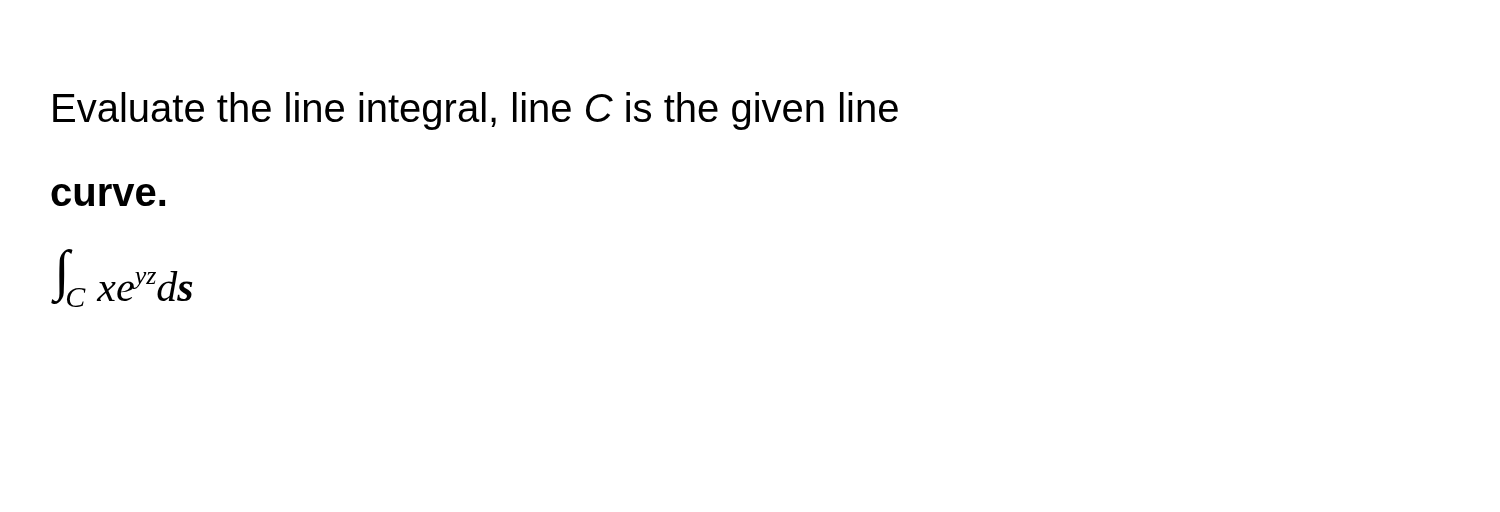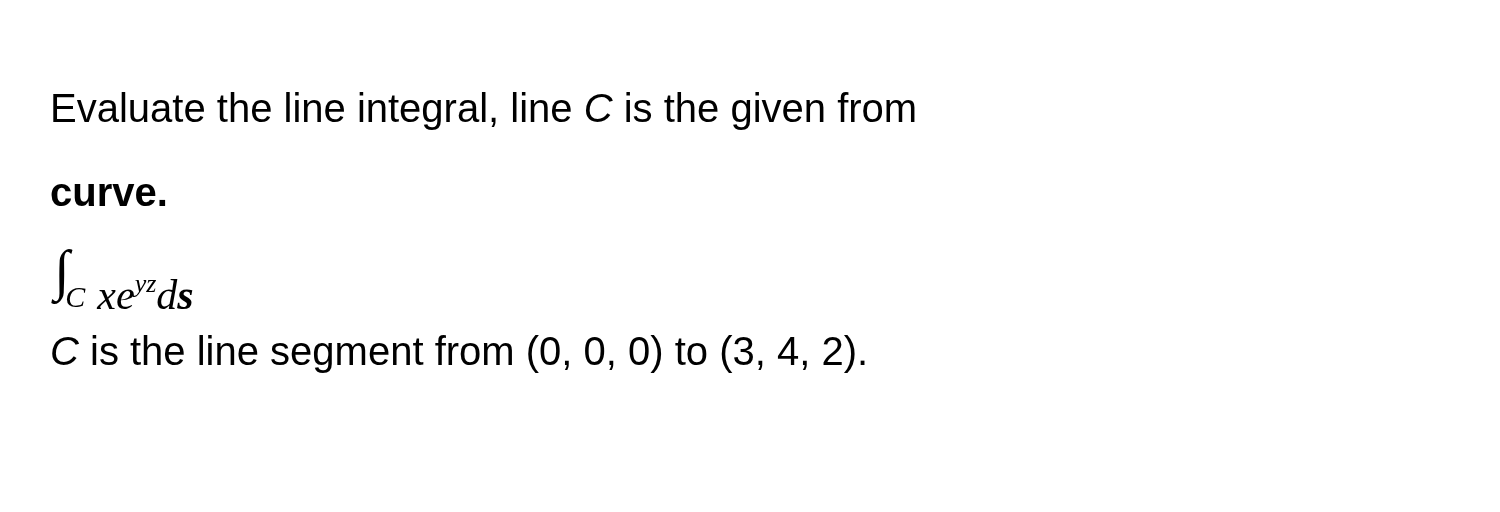--- a/index.html
+++ b/index.html
@@ -64,38 +64,35 @@
     }
     .sup {
       font-size: 26px;
       vertical-align: super;
       position: relative;
       top: -2px;
     }
     .integrand {
       font-size: 42px;
       position: relative;
-      top: 14px;
+      top: 6px;
     }
   </style>
 </head>
 <body>
 
 <div class="content">
   <div class="line1">
-    <span>Evaluate the line integral, line </span><span class="math-c">C</span><span> is the given from</span>
+    <span>Evaluate the line integral, line </span><span class="math-c">C</span><span> is the given line</span>
   </div>
   <div class="line2">
     <span>curve.</span>
   </div>
   <div class="line3">
     <span class="integral-wrap">
       <span class="integral-sym">∫</span>
       <span class="sub-c">C</span>
       <span class="integrand">
         <span class="math-var">x</span><span class="math-var">e</span><span class="sup"><span class="math-var">y</span><span class="math-var">z</span></span><span class="math-var">d</span><span class="math-var" style="font-weight:bold">s</span>
       </span>
     </span>
   </div>
-  <div class="line4">
-    <span class="math-c">C</span><span> is the line segment from (0, 0, 0) to (3, 4, 2).</span>
-  </div>
 </div>
 
 </body></html>

